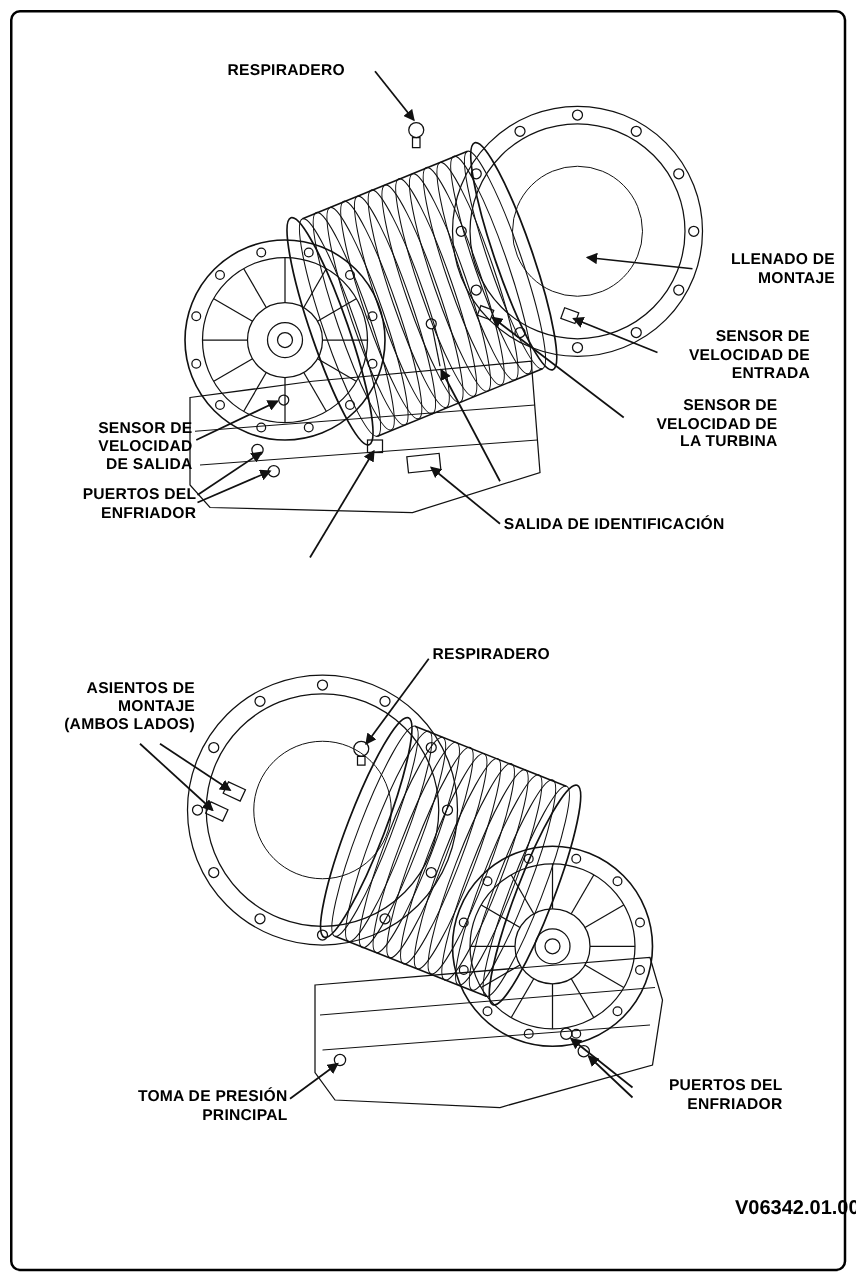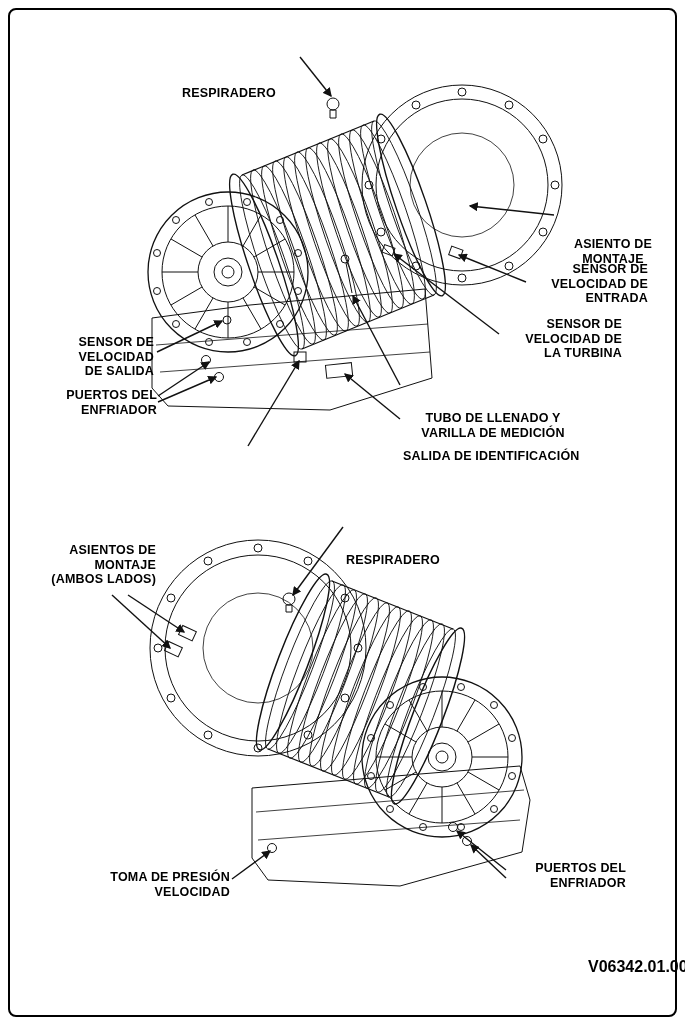--- a/index.html
+++ b/index.html
@@ -22,21 +22,21 @@
   .label {
     position: absolute;
     font-weight: bold;
     font-size: 12.5px;
     line-height: 1.16;
     letter-spacing: 0.2px;
     color: #000;
     white-space: pre-line;
   }
   .tc { text-align: right; }
-  .tl { text-align: center; margin-top: 37px; }
+  .tl { text-align: right; }
   .figcode {
     position: absolute;
     font-size: 16px;
     font-weight: bold;
     color: #000;
   }
 </style>
 </head>
 <body>
 
@@ -249,50 +249,48 @@
       <line x1="128" y1="595" x2="184" y2="632" marker-end="url(#arr)"></line>
       <line x1="112" y1="595" x2="170" y2="648" marker-end="url(#arr)"></line>
       <line x1="232" y1="879" x2="270" y2="851" marker-end="url(#arr)"></line>
       <line x1="506" y1="870" x2="457" y2="831" marker-end="url(#arr)"></line>
       <line x1="506" y1="878" x2="471" y2="845" marker-end="url(#arr)"></line>
     </g>
   </svg>
 
   <div class="label tl" style="left:182px;top:49px">RESPIRADERO</div>
 
-  <div class="label tl" style="left:558px;top:200px;width:110px">ASIENTO DE
+  <div class="label tl" style="left:558px;top:200px;width:110px">LLENADO DE
 MONTAJE</div>
 
   <div class="label tc" style="left:528px;top:262px;width:120px">SENSOR DE
 VELOCIDAD DE
 ENTRADA</div>
 
   <div class="label tc" style="left:497px;top:317px;width:125px">SENSOR DE
 VELOCIDAD DE
 LA TURBINA</div>
 
-  <div class="label tl" style="left:403px;top:374px;width:180px">TUBO DE LLENADO Y
-VARILLA DE MEDICIÓN</div>
 
   <div class="label tl" style="left:403px;top:412px">SALIDA DE IDENTIFICACIÓN</div>
 
   <div class="label tc" style="left:54px;top:335px;width:100px">SENSOR DE
 VELOCIDAD
 DE SALIDA</div>
 
   <div class="label tc" style="left:51px;top:388px;width:106px">PUERTOS DEL
 ENFRIADOR</div>
 
 
   <div class="label tl" style="left:346px;top:516px">RESPIRADERO</div>
 
   <div class="label tc" style="left:32px;top:543px;width:124px">ASIENTOS DE
 MONTAJE
 (AMBOS LADOS)</div>
 
   <div class="label tc" style="left:92px;top:870px;width:138px">TOMA DE PRESIÓN
-VELOCIDAD</div>
+PRINCIPAL</div>
 
   <div class="label tc" style="left:508px;top:861px;width:118px">PUERTOS DEL
 ENFRIADOR</div>
 
   <div class="figcode" style="left:588px;top:958px">V06342.01.00</div>
 </div>
 
 </body></html>

